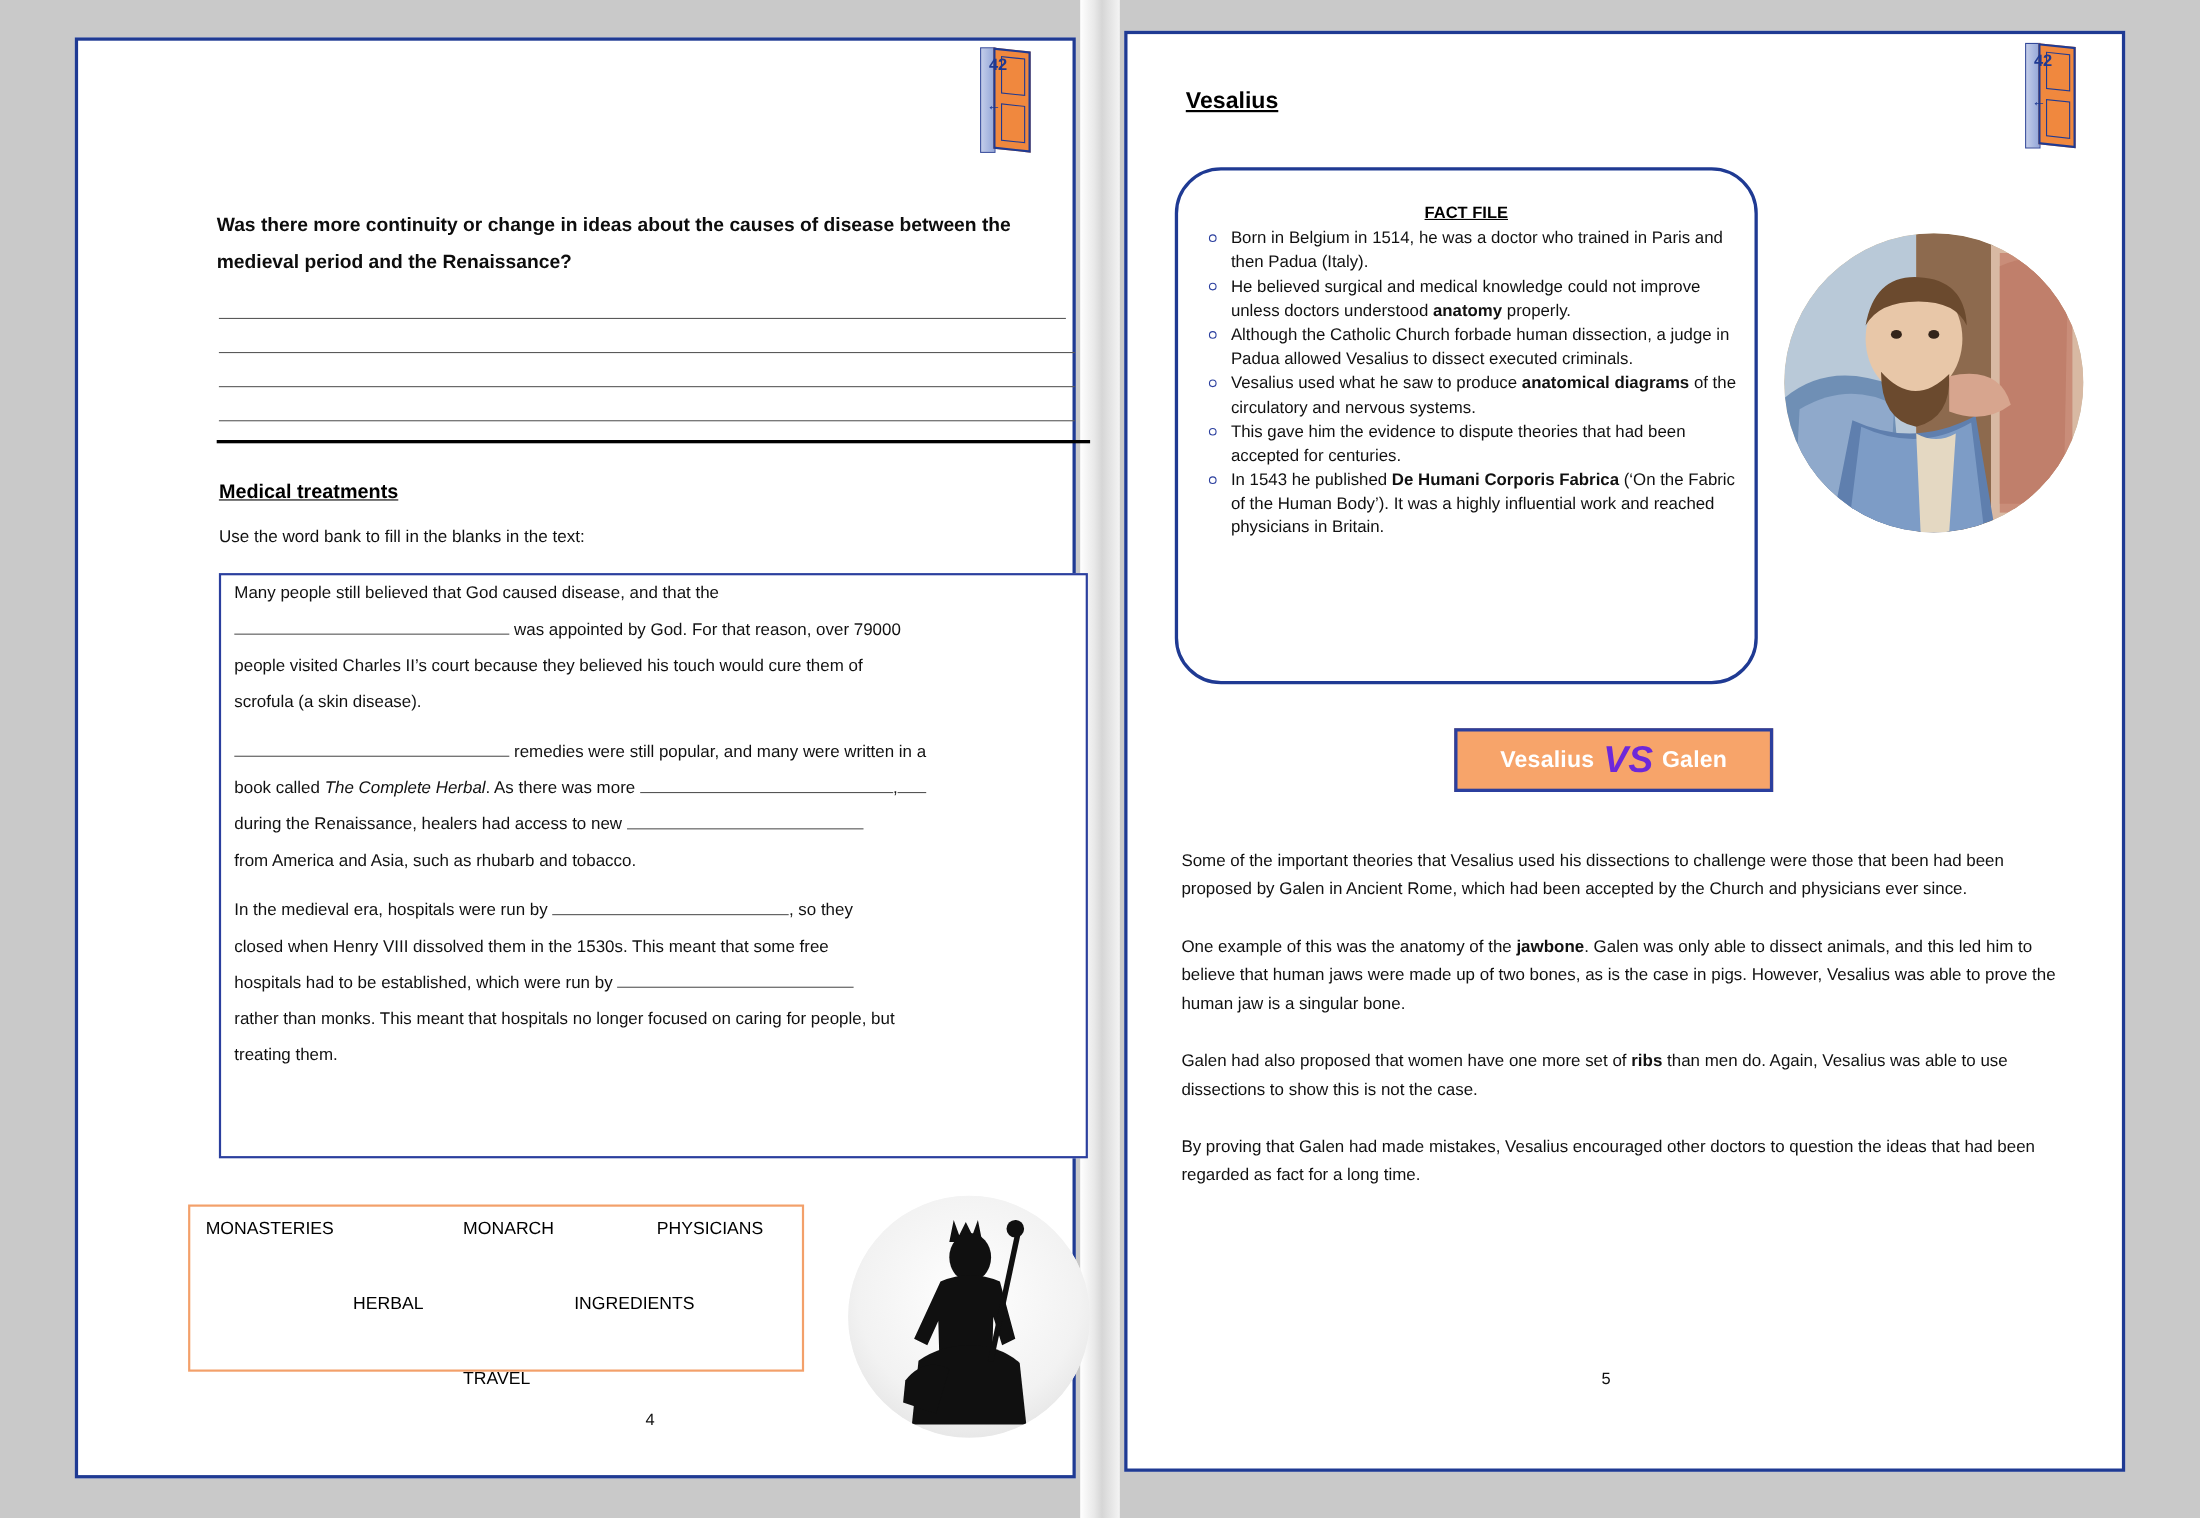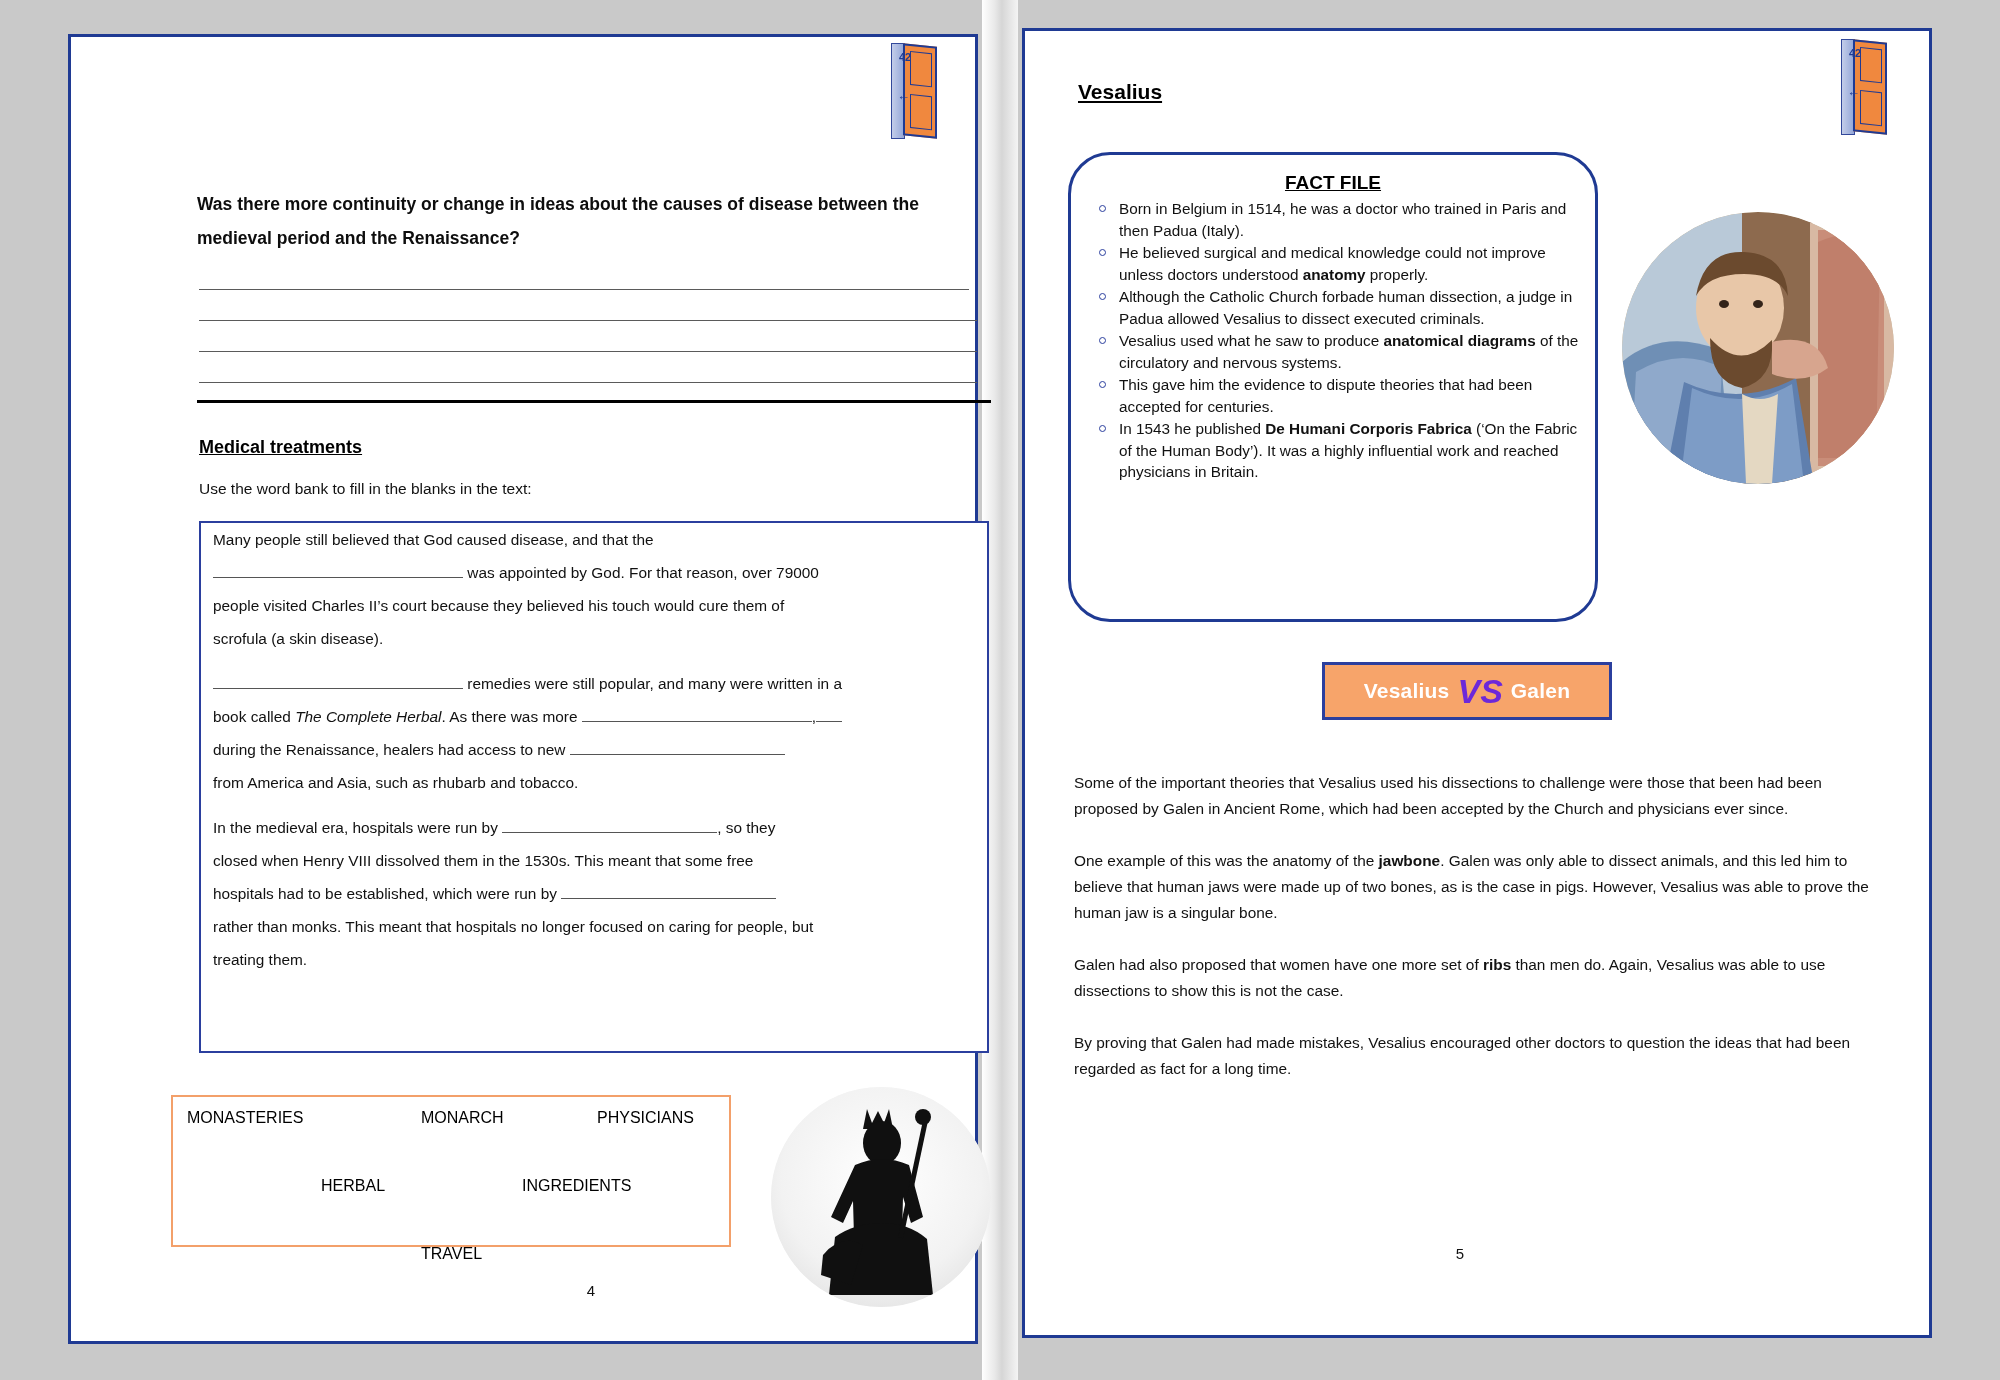--- a/index.html
+++ b/index.html
@@ -35,21 +35,21 @@
   }
   .door-panel{
     position:absolute;left:12px;top:2px;width:34px;height:92px;
     background:#f0883e;border:2px solid #1f3a93;box-sizing:border-box;
     transform:skewY(6deg);
   }
   .door-sub{position:absolute;left:5px;width:22px;height:34px;border:1.5px solid #1f3a93;box-sizing:border-box;}
   .door-sub.top{top:5px;}
   .door-sub.bot{top:48px;}
   .door-num{
-    position:absolute;left:8px;top:8px;font-size:11px;font-weight:bold;color:#1f3a93;
+    position:absolute;left:8px;top:8px;font-size:15px;font-weight:bold;color:#1f3a93;
   }
   .door-arrow{position:absolute;left:6px;top:46px;font-size:13px;color:#1f3a93;line-height:1;}
 
   
   .q-text{
     position:absolute;left:126px;top:150px;width:790px;
     font-size:17.5px;font-weight:bold;color:#0d0d0d;line-height:34px;
   }
   .ans-lines{position:absolute;left:128px;top:222px;width:780px;}
   .ans-line{
@@ -110,22 +110,22 @@
   
   .ves-title{
     position:absolute;left:1078px;top:80px;font-size:21px;font-weight:bold;
     text-decoration:underline;color:#000;
   }
   .fact-box{
     position:absolute;left:1068px;top:152px;width:530px;height:470px;
     border:3px solid #1f3a93;border-radius:42px;box-sizing:border-box;background:#fff;
   }
   .fact-title{
-    text-align:center;font-size:19px;font-weight:bold;text-decoration:underline;
-    color:#000;margin:17px 0 4px 0;
+    text-align:center;font-size:15px;font-weight:bold;text-decoration:underline;
+    color:#000;margin:30px 0 4px 0;
   }
   .fact-list{margin:0;padding:0 14px 0 48px;list-style:none;}
   .fact-list li{
     position:relative;font-size:15.3px;line-height:21.5px;color:#111;margin-bottom:1px;
   }
   .fact-list li:before{
     content:"";position:absolute;left:-20px;top:7px;width:7px;height:7px;
     border:1.4px solid #2b3f9e;border-radius:50%;box-sizing:border-box;
   }
   .bi{font-weight:bold;}

